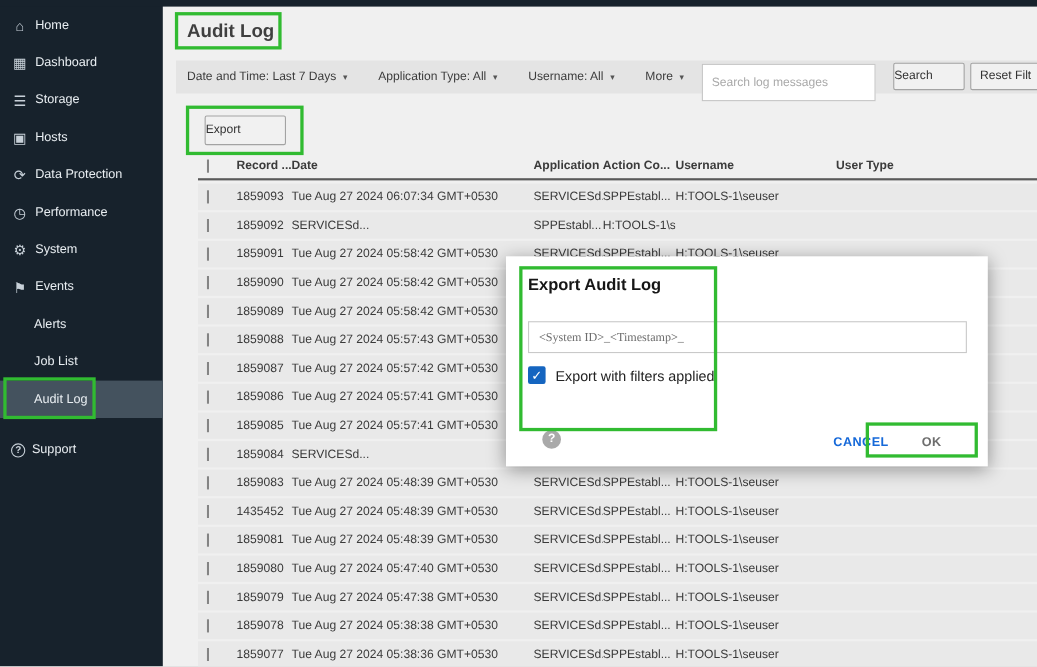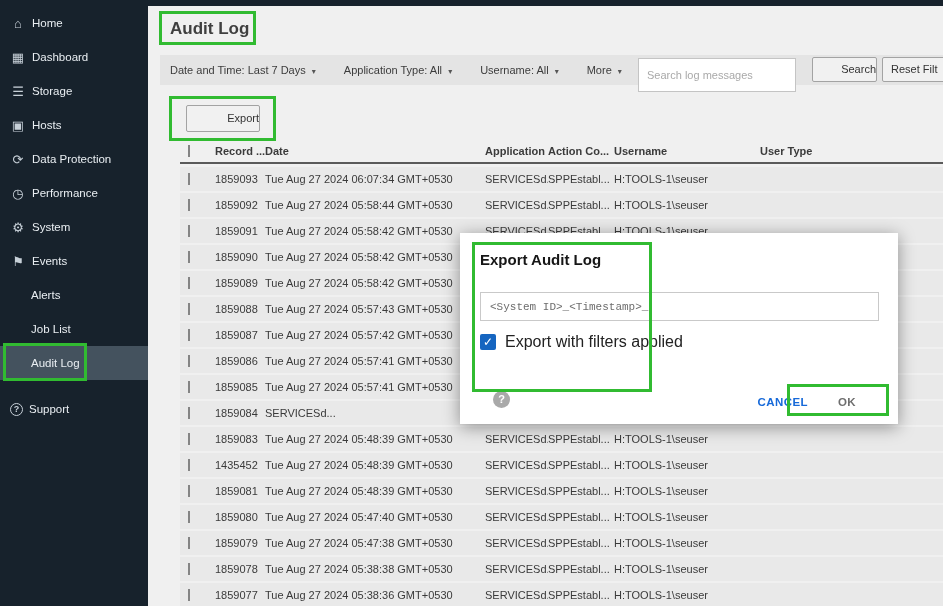--- a/index.html
+++ b/index.html
@@ -18,40 +18,40 @@
   .nav-icon.support-icon{flex:0 0 13px;width:13px;height:13px;border:1px solid #c7d0d8;border-radius:50%;font-size:9px;line-height:11px;font-weight:bold}
 
   
   .page-title{position:absolute;left:170px;top:19px;font-size:17px;font-weight:bold;color:#3f3f3f;z-index:2}
   .filterbar{position:absolute;left:160px;top:55px;right:0;height:30px;background:#e4e4e4;display:flex;align-items:center;padding-left:10px;z-index:2}
   .filter-dd{font-size:11px;font-weight:normal;color:#3c3c3c;margin-right:28px;cursor:pointer;white-space:nowrap}
   .filter-dd .caret{font-size:8px;color:#555;margin-left:3px}
   .filter-dd .caret::after{content:"\25BE"}
   .search-input{position:absolute;left:638px;top:58px;width:158px;height:24px;border:1px solid #c4c4c4;background:#fff;font-size:11px;color:#444;padding:16px 8px;z-index:3;font-family:"Liberation Sans",sans-serif}
   .search-input::placeholder{color:#a9a9a9}
-  .btn{position:absolute;height:25px;background:#f1f1f1;border:1px solid #a3a3a3;font-size:11px;color:#333;text-align:right;line-height:23px;cursor:pointer;z-index:3;border-radius:2px}
+  .btn{position:absolute;height:25px;background:#f1f1f1;border:1px solid #a3a3a3;font-size:11px;color:#333;text-align:left;line-height:23px;cursor:pointer;z-index:3;border-radius:2px}
   .btn-search{left:812px;top:57px;width:65px}
   .btn-reset{left:882px;top:57px;width:90px;text-align:left;padding-left:8px;white-space:nowrap}
   .btn-export{left:186px;top:105px;width:74px;height:27px;line-height:25px;z-index:3}
 
   
   .thead{position:absolute;left:180px;top:139px;right:0;height:25px;display:grid;grid-template-columns:27px 50px 220px 63px 66px 146px 1fr;align-items:center;padding-left:8px;border-bottom:2px solid #5a5a5a;font-size:11px;font-weight:bold;color:#3b3b3b;z-index:2}
   .thead span{overflow:hidden;white-space:nowrap}
   .rows{position:absolute;left:180px;top:167px;right:0;bottom:0;z-index:2}
   .trow{height:24px;margin-bottom:2px;background:#e9e9e9;display:grid;grid-template-columns:27px 50px 220px 63px 66px 146px 1fr;align-items:center;padding-left:8px;font-size:11px;color:#3a3a3a}
   .trow span{overflow:hidden;white-space:nowrap}
   .cb{width:13px;height:13px;border:1px solid #848484;background:#fcfcfc;border-radius:2px;cursor:pointer}
 
   
   .modal{position:absolute;left:460px;top:233px;width:438px;height:191px;background:#fff;box-shadow:0 3px 16px rgba(0,0,0,.4);z-index:10}
   .modal-title{position:absolute;left:20px;top:18px;font-size:15px;font-weight:bold;color:#161616}
-  .modal-input{position:absolute;left:20px;top:59px;width:399px;height:29px;border:1px solid #c9c9c9;font-size:11px;color:#6d6d6d;padding:12px 9px;font-family:Liberation Mono, monospace}
+  .modal-input{position:absolute;left:20px;top:59px;width:399px;height:29px;border:1px solid #c9c9c9;font-size:11px;color:#6d6d6d;padding:12px 9px;font-family:Liberation Serif, serif}
   .modal-check-row{position:absolute;left:20px;top:100px;display:flex;align-items:center;gap:9px}
   .mcb{width:16px;height:16px;background:#1565c0;color:#fff;font-size:12px;line-height:16px;text-align:center;border-radius:2px;cursor:pointer}
-  .modal-check-label{font-size:16px;color:#222}
+  .modal-check-label{font-size:13px;color:#222}
   .help-icon{position:absolute;left:33px;top:158px;width:17px;height:17px;border-radius:50%;background:#a9a9a9;color:#fff;font-size:11px;font-weight:bold;text-align:center;line-height:17px;cursor:pointer}
   .modal-actions{position:absolute;right:42px;bottom:16px;display:flex;gap:30px;font-size:11.5px;font-weight:bold;letter-spacing:.4px}
   .act-cancel{color:#1669d9;cursor:pointer}
   .act-ok{color:#6e6e6e;cursor:pointer}
 
   
   .anno{position:absolute;border:3px solid #31bb31;z-index:20;pointer-events:none}
   .anno-title{left:159px;top:11px;width:97px;height:34px}
   .anno-export{left:169px;top:96px;width:107px;height:45px}
   .anno-sidebar{left:3px;top:343px;width:84px;height:38px}
@@ -158,21 +158,20 @@
     <span class="c-rec">1859093</span>
     <span class="c-date">Tue Aug 27 2024 06:07:34 GMT+0530</span>
     <span class="c-app">SERVICESd...</span>
     <span class="c-act">SPPEstabl...</span>
     <span class="c-user">H:TOOLS-1\seuser</span>
     <span class="c-type"></span>
   </div>
       <div class="trow">
     <span><span class="cb"></span></span>
     <span class="c-rec">1859092</span>
-    <span class="c-date">Tue Aug 27 2024 05:58:44 GMT+0530</span>
     <span class="c-app">SERVICESd...</span>
     <span class="c-act">SPPEstabl...</span>
     <span class="c-user">H:TOOLS-1\seuser</span>
     <span class="c-type"></span>
   </div>
       <div class="trow">
     <span><span class="cb"></span></span>
     <span class="c-rec">1859091</span>
     <span class="c-date">Tue Aug 27 2024 05:58:42 GMT+0530</span>
     <span class="c-app">SERVICESd...</span>

